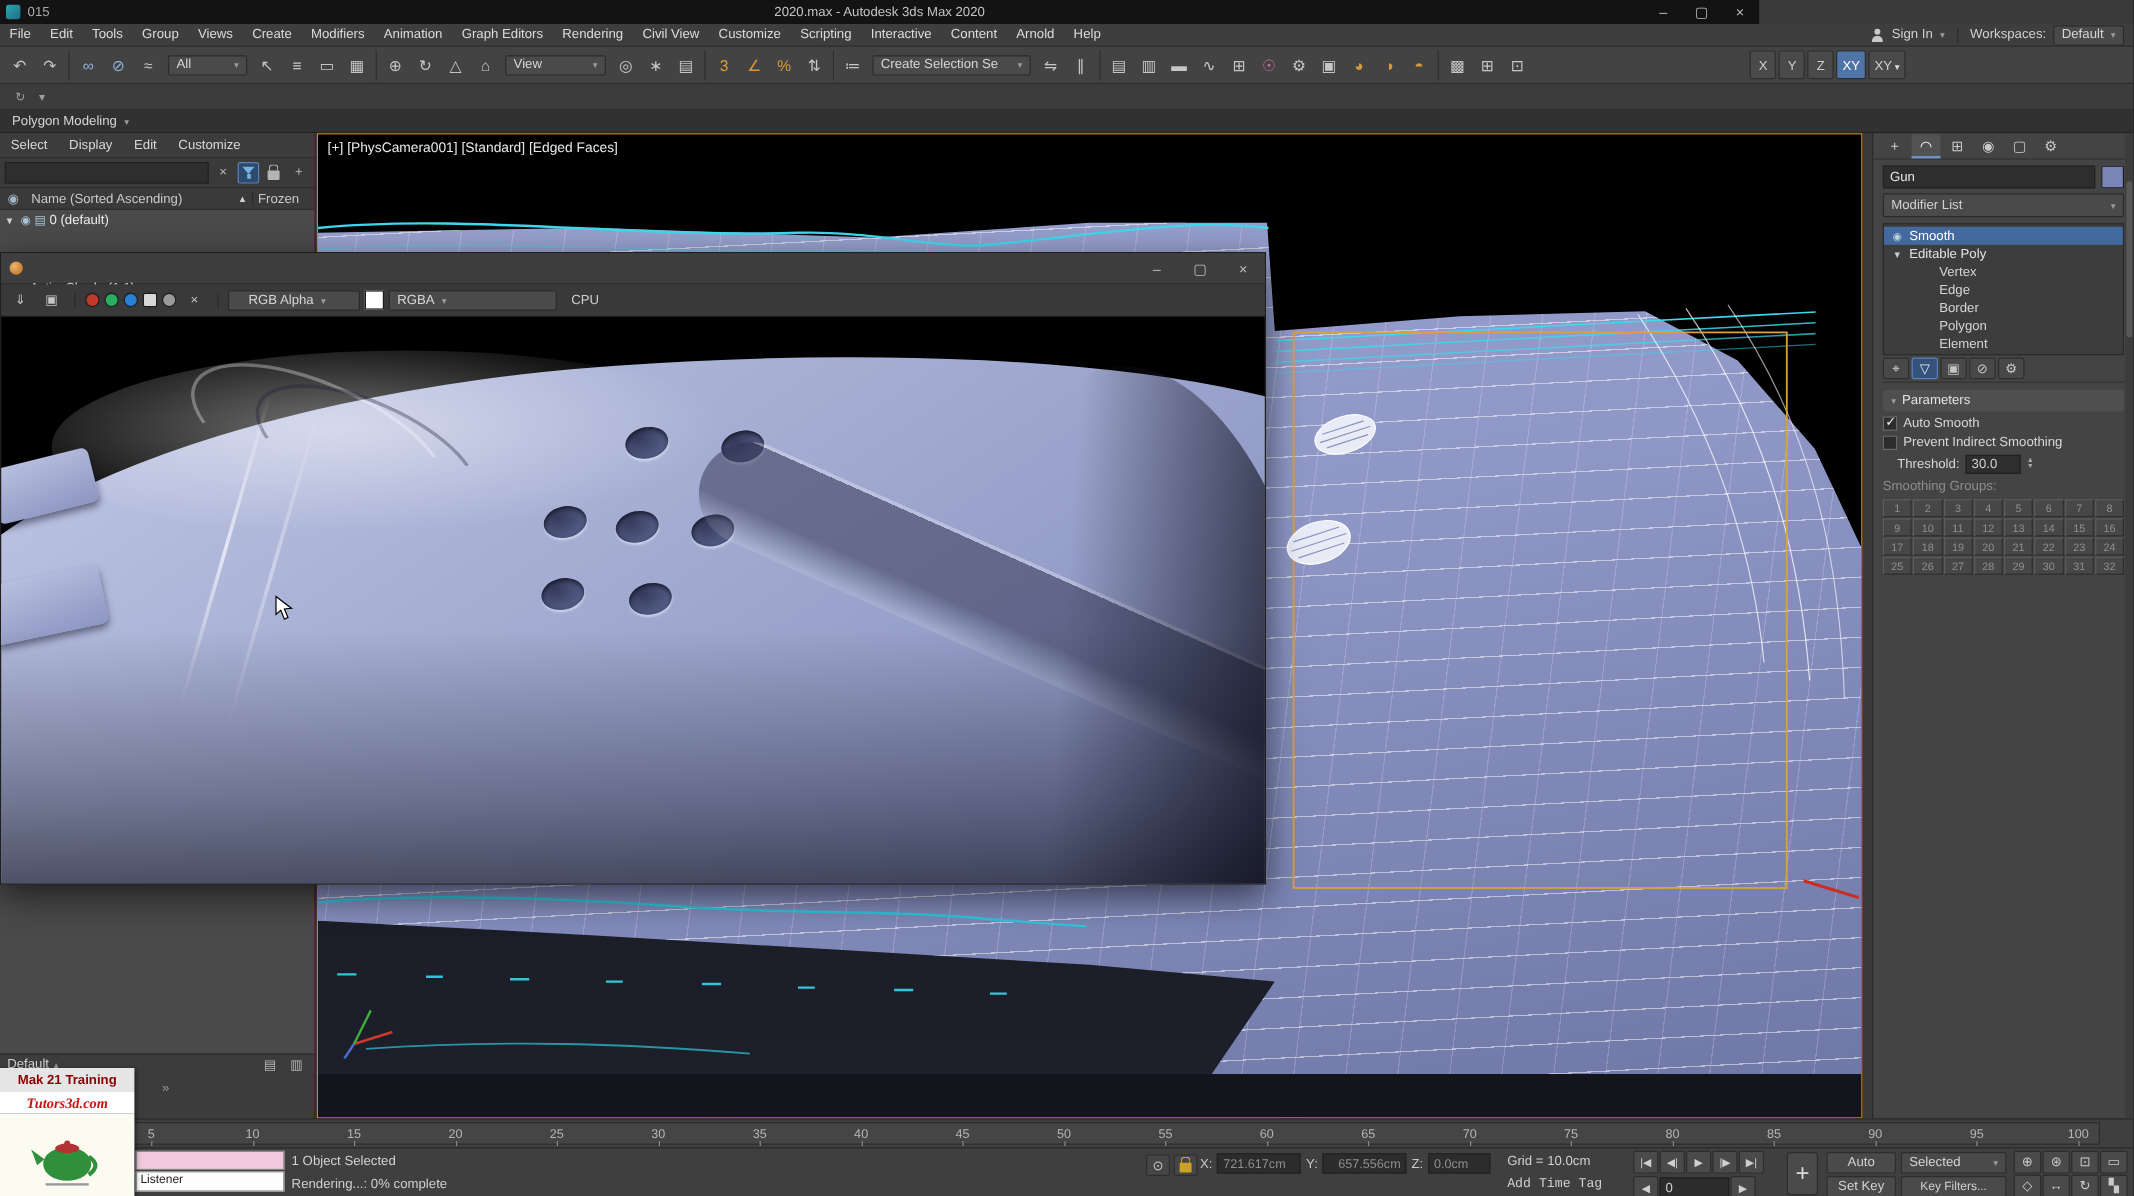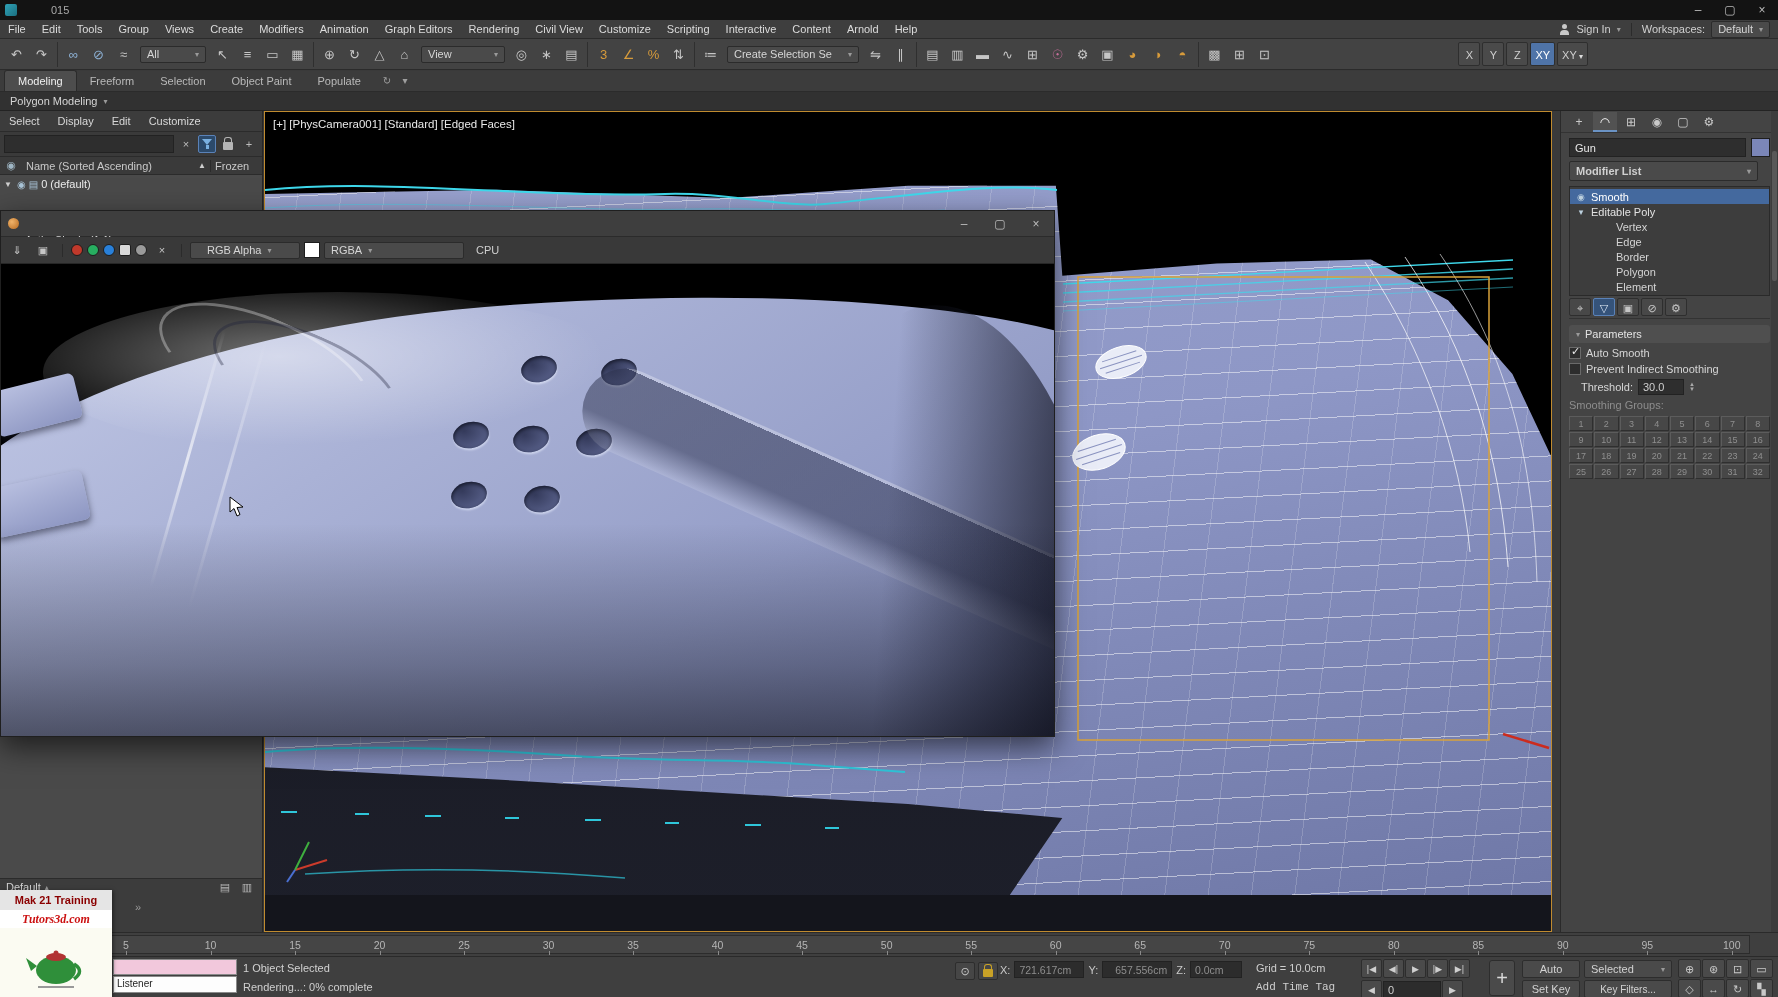--- a/index.html
+++ b/index.html
@@ -1,20 +1,20 @@
 <!DOCTYPE html>
 <html><head>
 <meta charset="utf-8">
 <style>
   html,body{margin:0;padding:0;background:#222;}
   .app{position:relative;width:1778px;height:997px;background:#3a3a3a;font-family:"Liberation Sans",sans-serif;font-size:11px;color:#d0d0d0;overflow:hidden;user-select:none;}
   .app *{box-sizing:border-box;}
 
   
-  .titlebar{position:absolute;left:0;top:0;width:1778px;height:20px;background:#131313;display:flex;align-items:center;color:#bdbdbd;gap:28px;}
+  .titlebar{position:absolute;left:0;top:0;width:1466px;height:20px;background:#131313;display:flex;align-items:center;color:#bdbdbd;}
   .app-icon{width:12px;height:12px;margin:0 6px 0 5px;background:linear-gradient(135deg,#2fa3b8,#1b6f80);border-radius:2px;}
   .title-tag{margin-right:10px;color:#a9a9a9;}
   .title-center{position:absolute;left:0;right:0;text-align:center;color:#c4c4c4;pointer-events:none;}
   .win-btns{margin-left:auto;display:flex;z-index:2;}
   .win-btn{width:32px;height:20px;line-height:20px;text-align:center;color:#bbb;font-size:12px;}
 
   
   .menubar{position:absolute;left:0;top:20px;width:1778px;height:19px;background:#3e3e3e;border-bottom:1px solid #2b2b2b;display:flex;align-items:center;}
   .menus{display:flex;align-items:center;height:100%;}
   .menu-item{padding:0 8px;line-height:19px;color:#dcdcdc;}
@@ -92,21 +92,21 @@
 
   
   .splitter{position:absolute;left:1552px;top:111px;width:8px;height:821px;background:#3a3a3a;}
   .command-panel{position:absolute;left:1560px;top:111px;width:218px;height:821px;background:#444;border-left:1px solid #2a2a2a;z-index:2;}
   .cp-tabs{height:22px;display:flex;align-items:center;gap:2px;padding:0 6px;border-bottom:1px solid #333;}
   .cp-tab{width:24px;height:20px;line-height:20px;text-align:center;color:#c9c9c9;font-size:12px;}
   .cp-tab.active{background:#525252;border-bottom:2px solid #6b93c4;color:#fff;}
   .cp-name-row{display:flex;align-items:center;gap:5px;margin:5px 8px 4px 8px;}
   .cp-name-row input{flex:1;height:19px;background:#2e2e2e;border:1px solid #222;color:#e8e8e8;font:inherit;padding:0 5px;min-width:0;}
   .color-swatch{width:19px;height:19px;background:#7b86b8;border:1px solid #1e1e1e;}
-  .cp-modlist{height:20px;margin:0 20px 5px 8px;display:flex;align-items:center;justify-content:space-between;background:#4a4a4a;border:1px solid #2b2b2b;border-radius:2px;padding:0 6px;font-weight:bold;}
+  .cp-modlist{height:20px;margin:0 8px 5px 8px;display:flex;align-items:center;justify-content:space-between;background:#4a4a4a;border:1px solid #2b2b2b;border-radius:2px;padding:0 6px;}
   .cp-stack{margin:0 8px;background:#3d3d3d;border:1px solid #2a2a2a;height:110px;padding:2px 0;}
   .stack-row{height:15px;display:flex;align-items:center;gap:4px;padding-left:5px;color:#e2e2e2;}
   .stack-row .sicon{width:12px;font-size:9px;color:#bcd0de;text-align:center;}
   .stack-row.selected{background:#44699e;color:#fff;}
   .stack-row.sub{padding-left:30px;color:#d4d4d4;align-items:center;}
   .stack-row.root{padding-left:5px;}
   .cp-stackbtns{margin:3px 8px;height:20px;display:flex;align-items:center;gap:2px;border-bottom:1px solid #333;padding-bottom:4px;}
   .sb-btn{width:22px;height:18px;line-height:18px;text-align:center;color:#c6c6c6;background:#484848;border:1px solid #2e2e2e;border-radius:2px;font-size:11px;}
   .sb-btn.active{background:#35537a;border-color:#5a82b8;color:#dfe9f5;}
   .rollout-header{margin:6px 8px 4px 8px;height:18px;background:#4f4f4f;border-radius:3px;display:flex;align-items:center;gap:5px;padding:0 7px;color:#e3e3e3;}
@@ -193,20 +193,21 @@
   .wm-logo{height:69px;background:#fbfbf2;display:flex;align-items:center;justify-content:center;}
 </style>
 </head>
 <body>
 
 <div class="app">
 
   <header class="titlebar">
     <span class="app-icon"></span>
     <span class="title-tag">015</span>
+    <span class="title-center">2020.max - Autodesk 3ds Max 2020</span>
     <span class="win-btns">
       <span class="win-btn">–</span>
       <span class="win-btn">▢</span>
       <span class="win-btn">×</span>
     </span>
   </header>
 
   <nav class="menubar">
     <div class="menus">
 
@@ -315,28 +316,20 @@
 
     <span class="axis-btn">X</span>
         <span class="axis-btn">Y</span>
         <span class="axis-btn">Z</span>
         <span class="axis-btn active">XY</span>
         <span class="axis-btn dd-mini">XY</span>
       </div>
   </div>
 
   <div class="ribbon">
-    <div style="display:flex;align-items:flex-end;">
-
-    <span class="ribbon-tab active">Modeling</span>
-        <span class="ribbon-tab">Freeform</span>
-        <span class="ribbon-tab">Selection</span>
-        <span class="ribbon-tab">Object Paint</span>
-        <span class="ribbon-tab">Populate</span>
-      </div>
     <div class="ribbon-extra">
 
     <span>↻</span>
         <span>▾</span>
       </div>
   </div>
   <div class="subribbon">
     <span>Polygon Modeling</span>
     <span class="caret">▾</span>
   </div>

